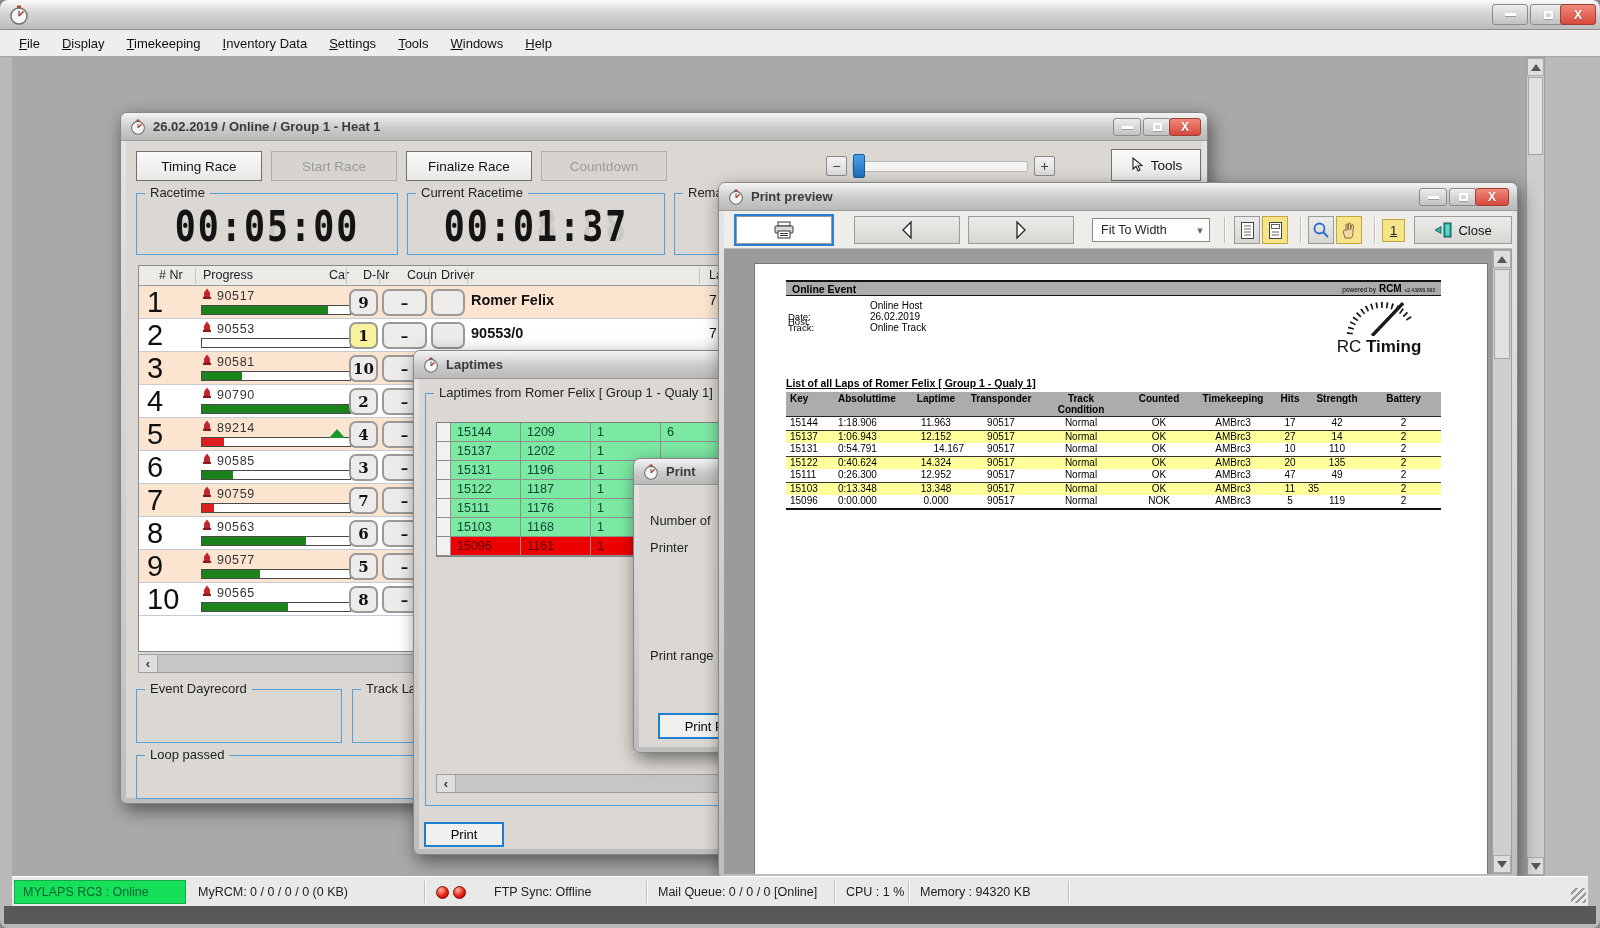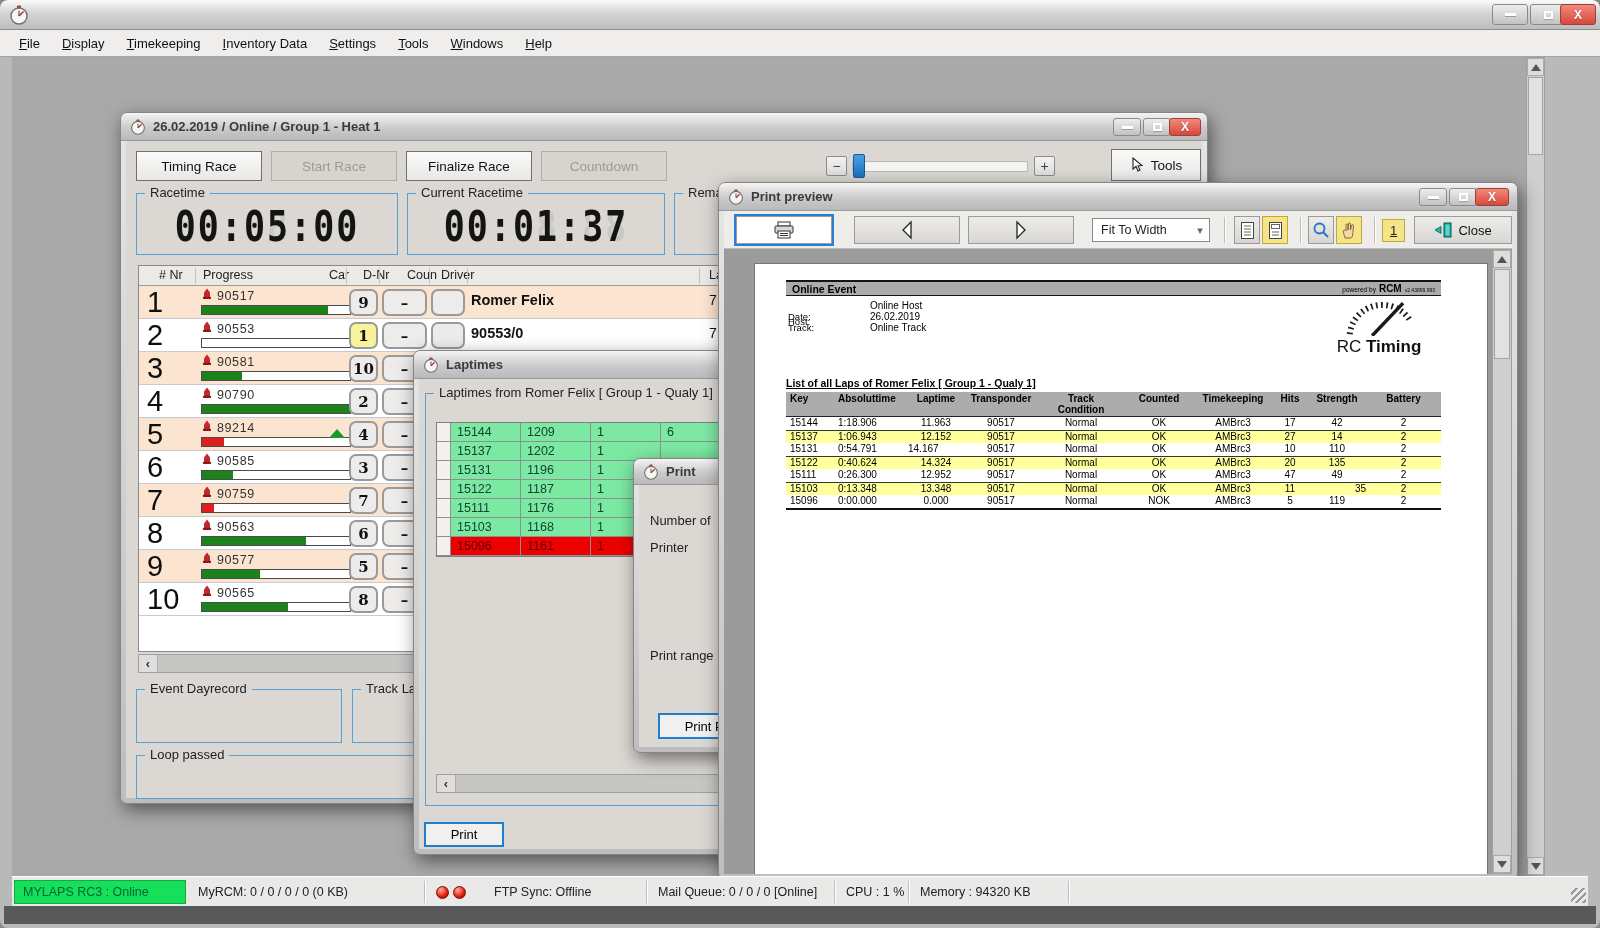--- a/index.html
+++ b/index.html
@@ -672,21 +672,21 @@
               <span class="rp-cell" style="width:86px;text-align:center">Normal</span>
               <span class="rp-cell" style="width:70px;text-align:center">OK</span>
               <span class="rp-cell" style="width:78px;text-align:center">AMBrc3</span>
               <span class="rp-cell" style="width:36px;text-align:center">27</span>
               <span class="rp-cell" style="width:58px;text-align:center">14</span>
               <span class="rp-cell" style="width:75px;text-align:center">2</span>
             </div>
             <div class="rp-row" style="top: 179px; background: rgb(255, 255, 255); border-bottom: 1px solid rgb(136, 136, 136);">
               <span class="rp-cell" style="width:48px;text-align:left;padding-left:4px">15131</span>
               <span class="rp-cell" style="width:74px;text-align:left;padding-left:4px">0:54.791</span>
-              <span class="rp-cell" style="width:56px;text-align:left">14.167</span>
+              <span class="rp-cell" style="width:56px;text-align:right">14.167</span>
               <span class="rp-cell" style="width:74px;text-align:center">90517</span>
               <span class="rp-cell" style="width:86px;text-align:center">Normal</span>
               <span class="rp-cell" style="width:70px;text-align:center">OK</span>
               <span class="rp-cell" style="width:78px;text-align:center">AMBrc3</span>
               <span class="rp-cell" style="width:36px;text-align:center">10</span>
               <span class="rp-cell" style="width:58px;text-align:center">110</span>
               <span class="rp-cell" style="width:75px;text-align:center">2</span>
             </div>
             <div class="rp-row" style="top: 192px; background: rgb(255, 255, 155); border-bottom: 1px solid rgb(51, 51, 51); border-top: 1px solid rgb(51, 51, 51);">
               <span class="rp-cell" style="width:48px;text-align:left;padding-left:4px">15122</span>
@@ -714,21 +714,21 @@
             </div>
             <div class="rp-row" style="top: 218px; background: rgb(255, 255, 155); border-bottom: 1px solid rgb(51, 51, 51); border-top: 1px solid rgb(51, 51, 51);">
               <span class="rp-cell" style="width:48px;text-align:left;padding-left:4px">15103</span>
               <span class="rp-cell" style="width:74px;text-align:left;padding-left:4px">0:13.348</span>
               <span class="rp-cell" style="width:56px;text-align:center">13.348</span>
               <span class="rp-cell" style="width:74px;text-align:center">90517</span>
               <span class="rp-cell" style="width:86px;text-align:center">Normal</span>
               <span class="rp-cell" style="width:70px;text-align:center">OK</span>
               <span class="rp-cell" style="width:78px;text-align:center">AMBrc3</span>
               <span class="rp-cell" style="width:36px;text-align:center">11</span>
-              <span class="rp-cell" style="width:58px;text-align:right">35</span>
+              <span class="rp-cell" style="width:58px;text-align:left">35</span>
               <span class="rp-cell" style="width:75px;text-align:center">2</span>
             </div>
             <div class="rp-row" style="top: 231px; background: rgb(255, 255, 255); border-bottom: 2px solid rgb(17, 17, 17);">
               <span class="rp-cell" style="width:48px;text-align:left;padding-left:4px">15096</span>
               <span class="rp-cell" style="width:74px;text-align:left;padding-left:4px">0:00.000</span>
               <span class="rp-cell" style="width:56px;text-align:center">0.000</span>
               <span class="rp-cell" style="width:74px;text-align:center">90517</span>
               <span class="rp-cell" style="width:86px;text-align:center">Normal</span>
               <span class="rp-cell" style="width:70px;text-align:center">NOK</span>
               <span class="rp-cell" style="width:78px;text-align:center">AMBrc3</span>

